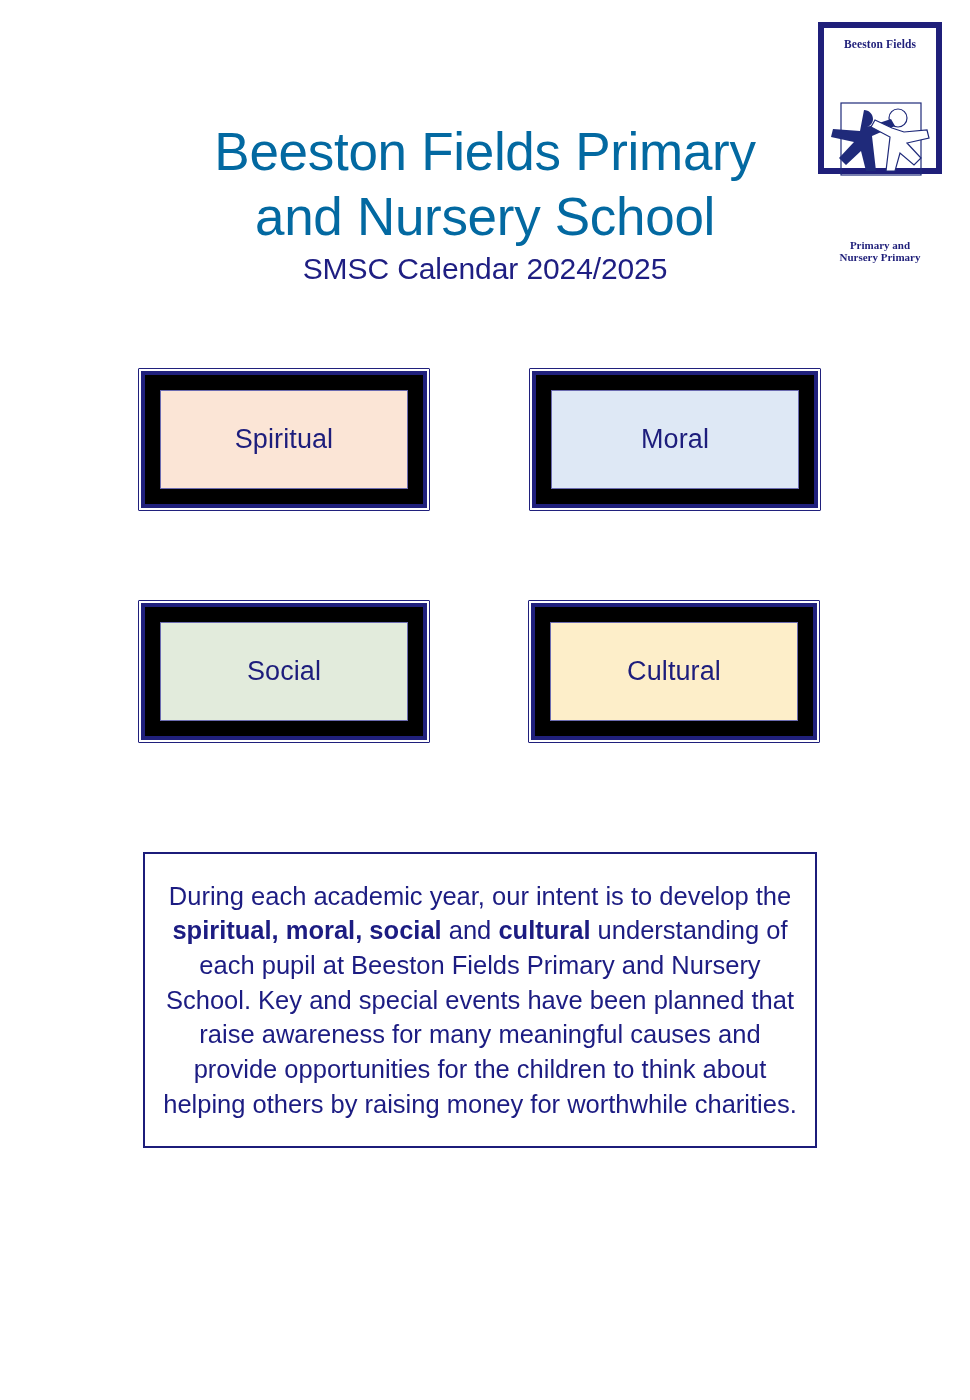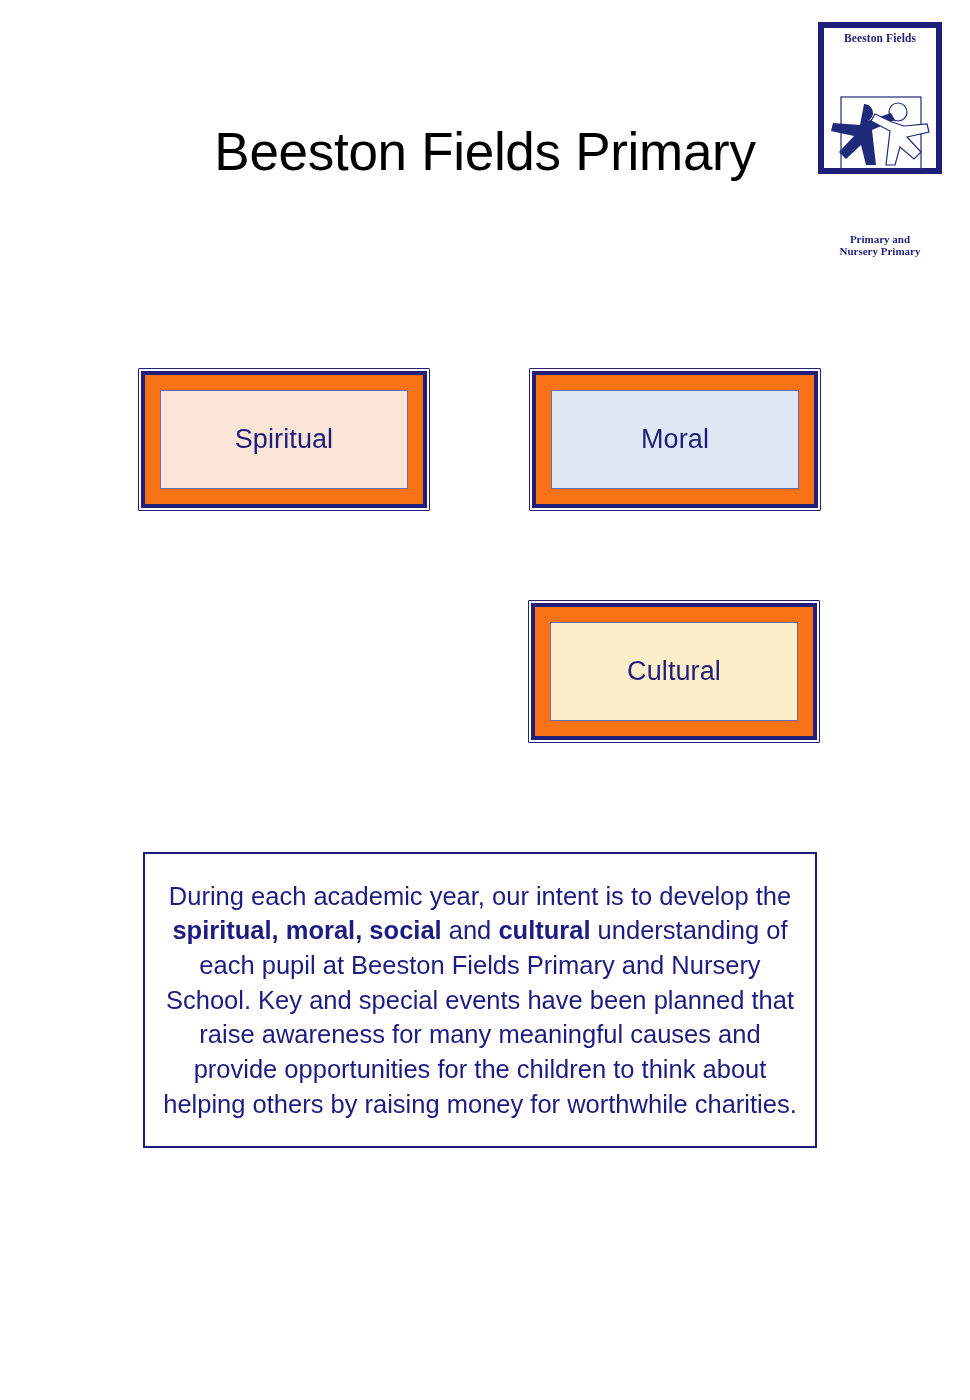--- a/index.html
+++ b/index.html
@@ -23,21 +23,21 @@
     top: 22px;
     width: 124px;
     height: 152px;
     border: 6px solid #1f1f7a;
     background: #ffffff;
     box-sizing: border-box;
     display: flex;
     flex-direction: column;
     align-items: center;
     justify-content: flex-start;
-    padding-top: 5px;
+    padding-top: 11px;
     gap: 48px;
   }
   .logo-top-text {
     font-family: "Liberation Serif", serif;
     font-weight: bold;
     font-size: 11.5px;
     color: #1f1f7a;
     letter-spacing: 0.1px;
     line-height: 1;
     margin-bottom: 2px;
@@ -101,21 +101,21 @@
     background: #ffffff;
     padding: 2px;
     border-radius: 1px;
   }
   .cat-box-inner {
     width: 100%;
     height: 100%;
     box-sizing: border-box;
     border: 4px solid #20207c;
     padding: 15px;
-    background: #f97316;
+    background: #000000;
   }
   .cat-box-fill {
     width: 100%;
     height: 100%;
     box-sizing: border-box;
     border: 1px solid #6b6bb0;
     display: flex;
     align-items: center;
     justify-content: center;
   }
@@ -171,43 +171,52 @@
       <path d="M64 27 L47 19 L43 26 L62 36 L58 70 L67 70 L72 52 L86 64 L93 57 L79 42 L101 37 L99 29 L76 31 Z" fill="#ffffff" stroke="#1f2a7a" stroke-width="1.2"></path>
     </svg>
   </div>
   <div class="logo-bottom-text">
     <div>Primary and</div>
     <div>Nursery Primary</div>
   </div>
 </div>
 
 <div class="title-block">
-  <div class="main-title" style="color: #000000;">
+  <div class="main-title" style="color: #0369a1;">
     <div>Beeston Fields Primary</div>
-  </div>
+    <div>and Nursery School</div>
+  </div>
+  <div class="sub-title">SMSC Calendar 2024/2025</div>
 </div>
 
 <div class="cat-grid">
 
   <div class="cat-box pos-tl" style="border-color: rgb(32, 32, 124);">
     <div class="cat-box-inner" style="border-color: rgb(32, 32, 124);">
       <div class="cat-box-fill" style="background: rgb(251, 229, 214);">
         <span class="cat-label">Spiritual</span>
       </div>
     </div>
   </div>
 
   <div class="cat-box pos-tr" style="border-color: rgb(32, 32, 124);">
     <div class="cat-box-inner" style="border-color: rgb(32, 32, 124);">
       <div class="cat-box-fill" style="background: rgb(222, 232, 245);">
         <span class="cat-label">Moral</span>
       </div>
     </div>
   </div>
 
+  <div class="cat-box pos-bl" style="border-color: rgb(32, 32, 124);">
+    <div class="cat-box-inner" style="border-color: rgb(32, 32, 124);">
+      <div class="cat-box-fill" style="background: rgb(226, 235, 220);">
+        <span class="cat-label">Social</span>
+      </div>
+    </div>
+  </div>
 
   <div class="cat-box pos-br" style="border-color: rgb(32, 32, 124);">
     <div class="cat-box-inner" style="border-color: rgb(32, 32, 124);">
       <div class="cat-box-fill" style="background: rgb(253, 238, 201);">
         <span class="cat-label">Cultural</span>
       </div>
     </div>
   </div>
 
 </div>

